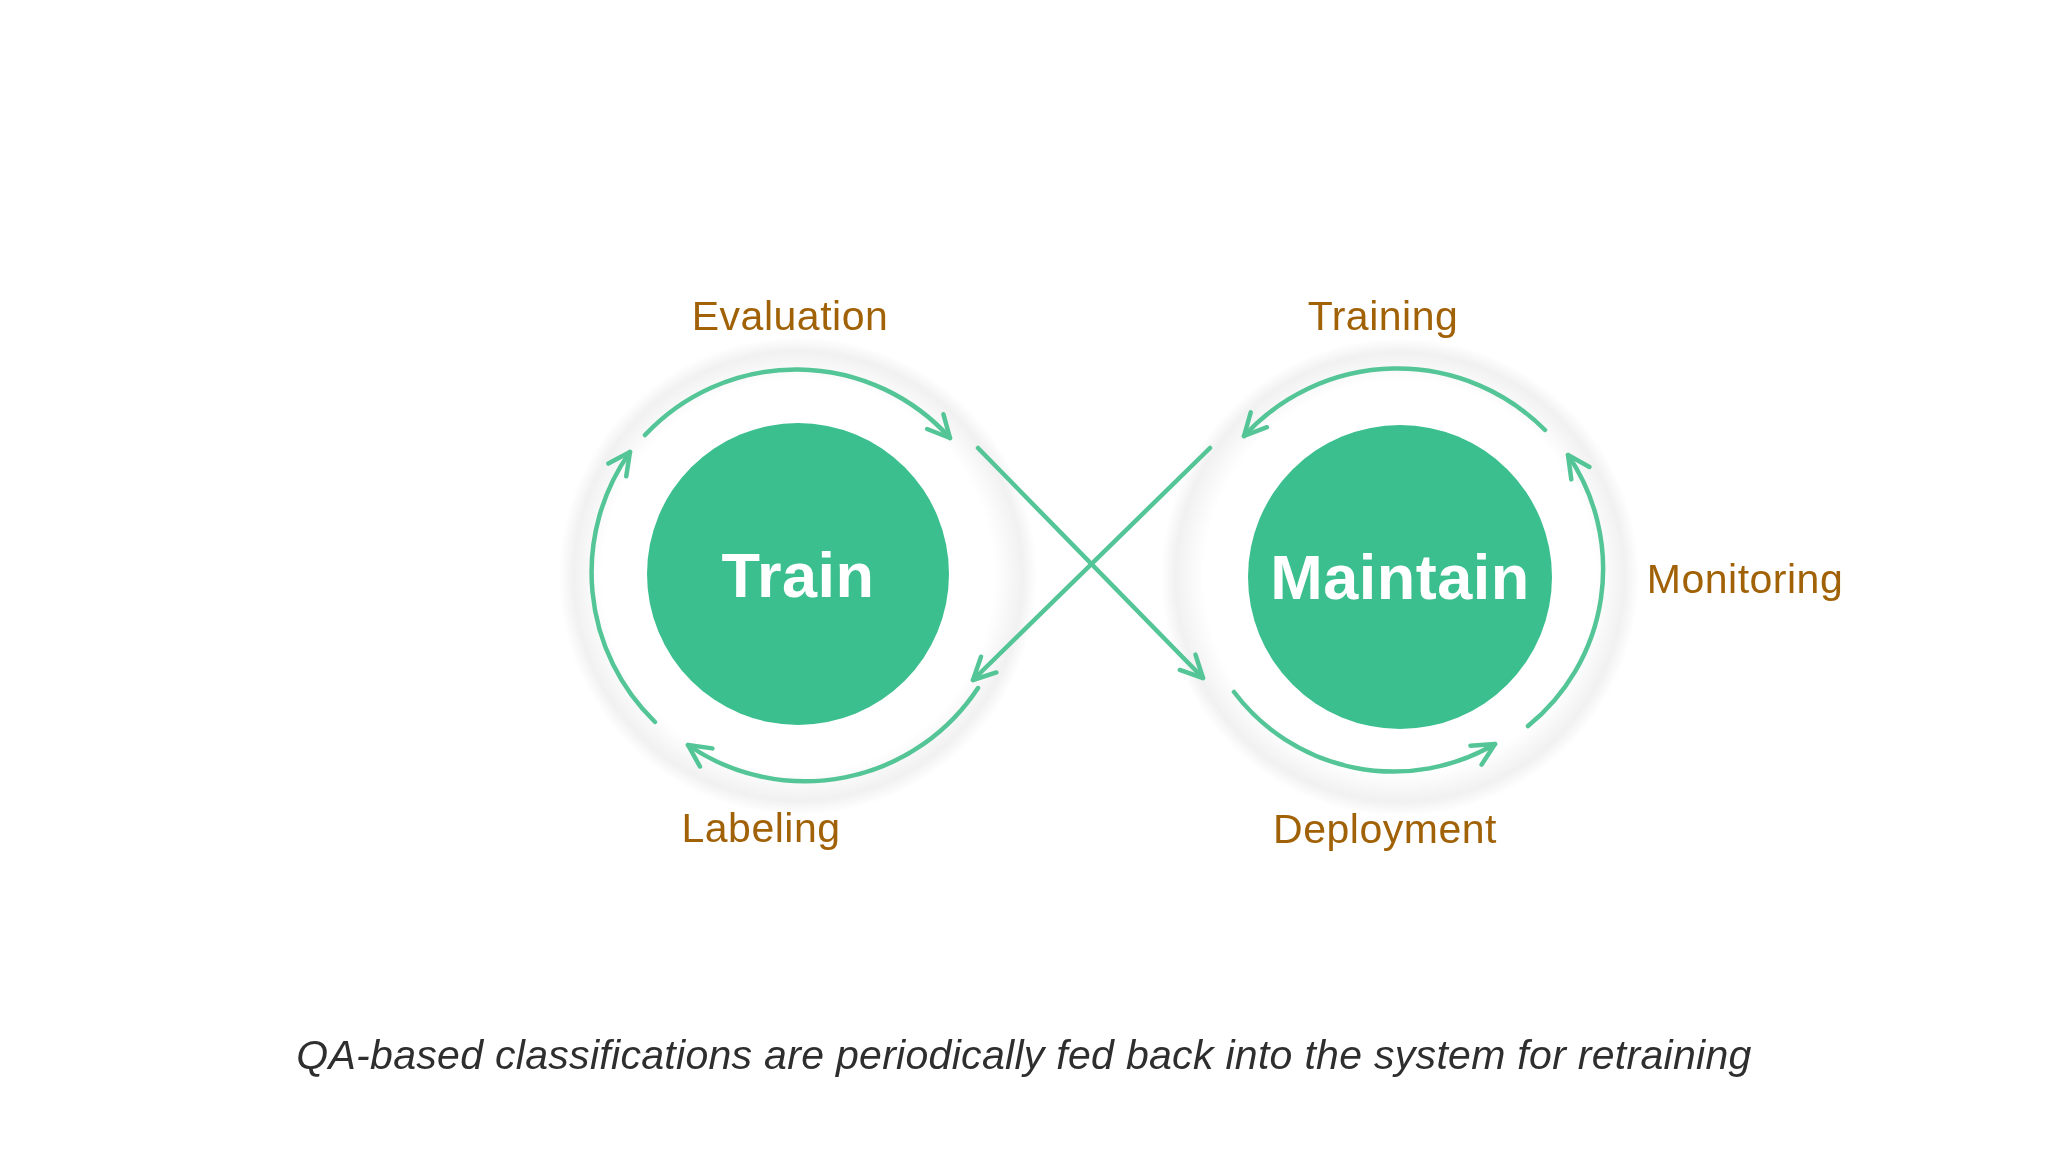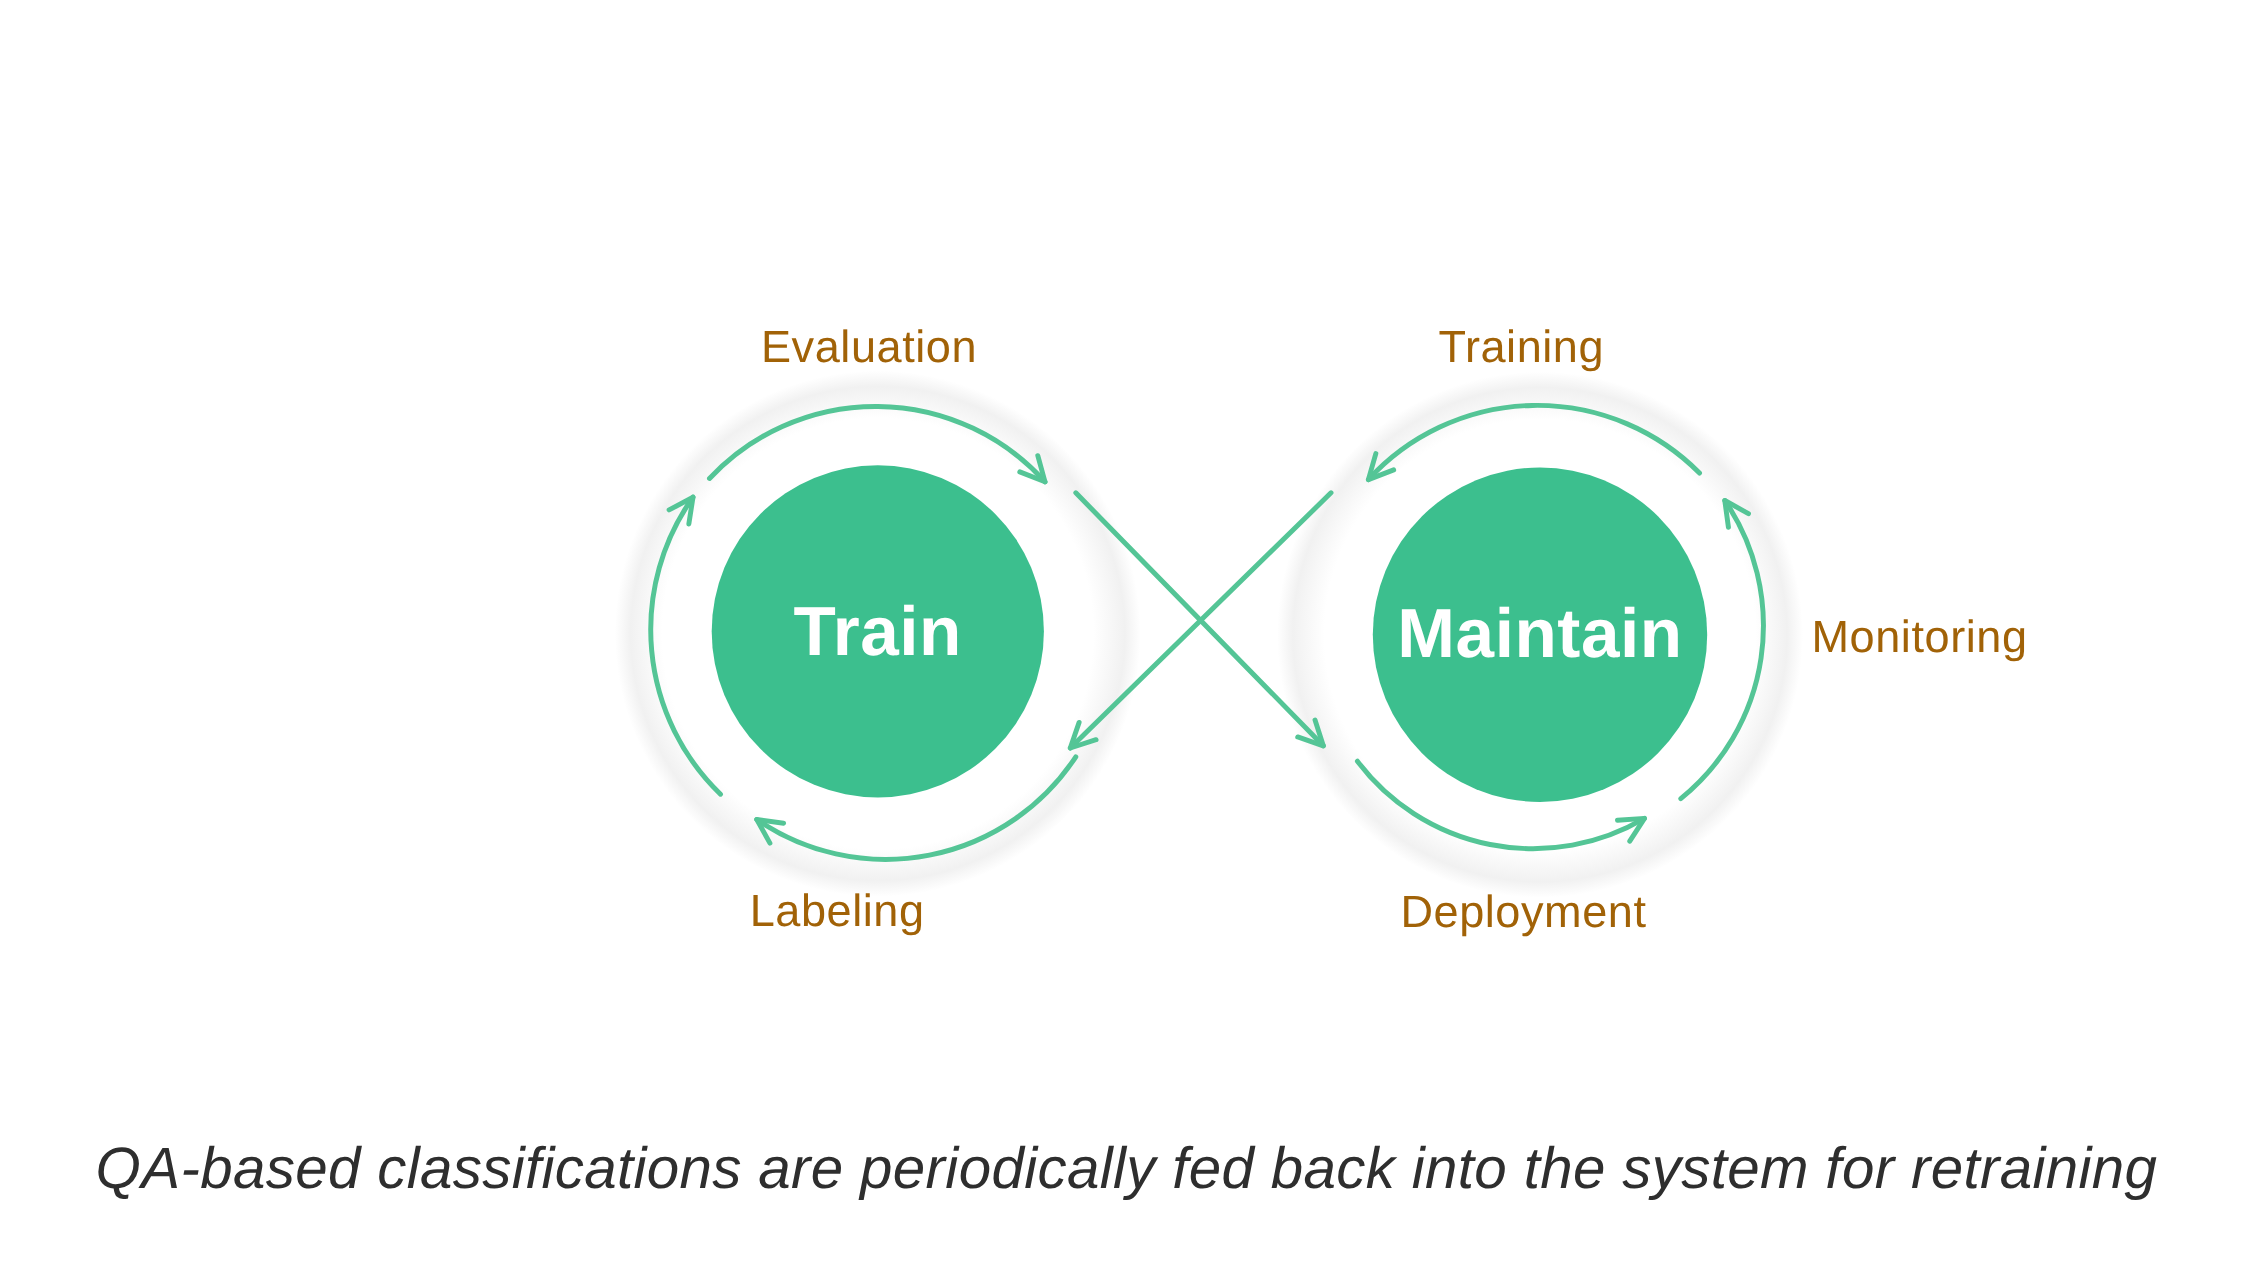--- a/index.html
+++ b/index.html
@@ -34,21 +34,21 @@
     font-weight: bold;
     letter-spacing: 0.5px;
     white-space: nowrap;
   }
   .caption {
     position: absolute;
     left: 0; right: 0;
     top: 1032px;
     text-align: center;
     font-style: italic;
-    font-size: 53px;
+    font-size: 41px;
     color: #2e2e2e;
     letter-spacing: 0.3px;
   }
 </style>
 </head>
 <body>
 
 <div class="canvas">
 
   <div class="halo" style="left:559px; top:337px;"></div>

